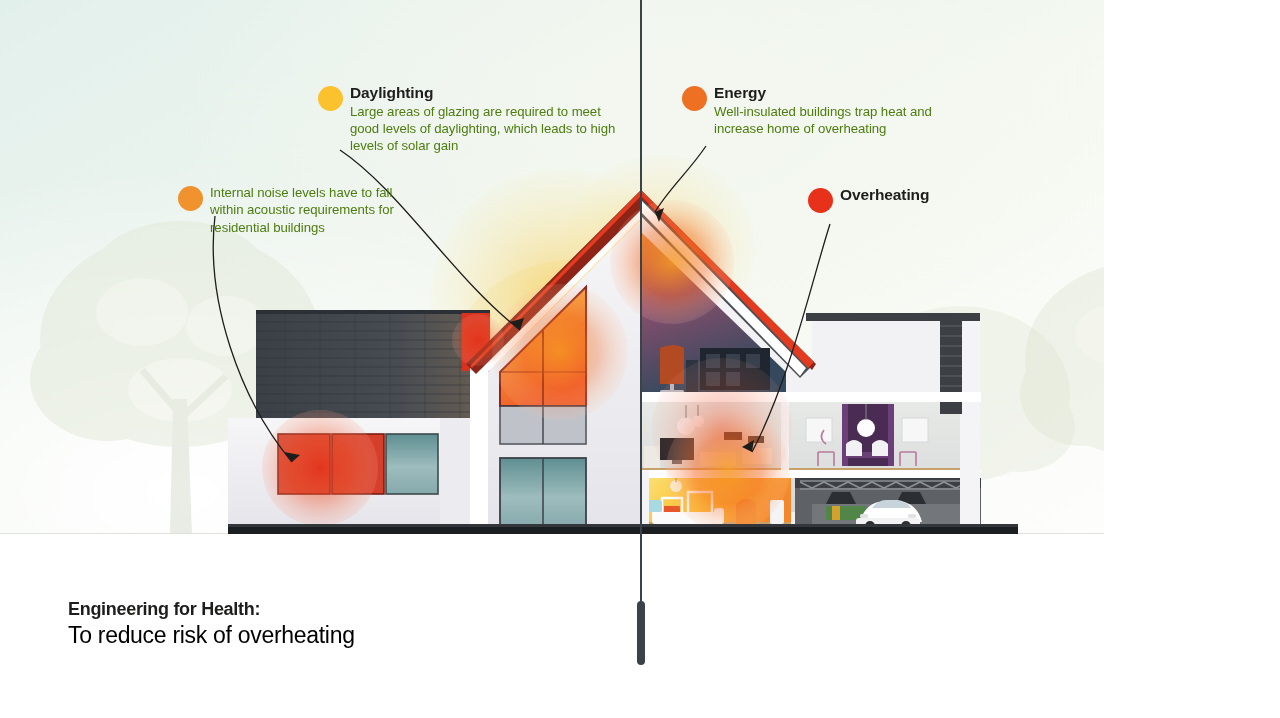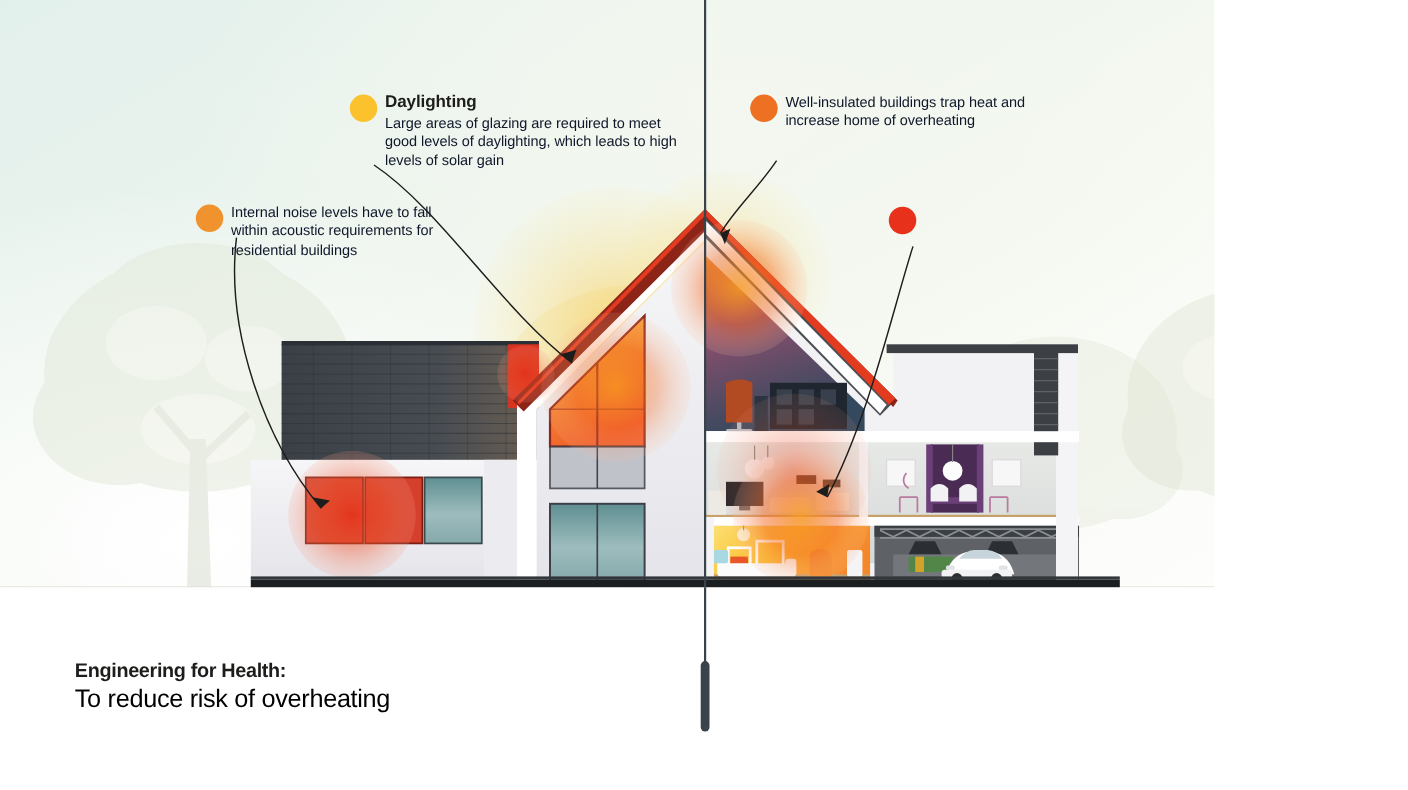--- a/index.html
+++ b/index.html
@@ -49,21 +49,21 @@
   .ann{position:absolute;}
   .ann .dot{
     position:absolute;left:0;top:0;width:25px;height:25px;border-radius:50%;
   }
   .ann .body{position:absolute;left:32px;top:-2px;width:var(--w,280px);}
   .ann h3{
     margin:0 0 1px 0;font-size:15.5px;font-weight:bold;color:#1d1d1b;
     letter-spacing:-0.1px;line-height:1.15;
   }
   .ann p{
-    margin:0;font-size:13.2px;color:#0f172a;line-height:1.31;letter-spacing:-0.05px;
+    margin:0;font-size:13.2px;color:#4d7c0f;line-height:1.31;letter-spacing:-0.05px;
   }
 
   
   .footer{position:absolute;left:68px;top:598px;}
   .footer .t1{font-size:18px;font-weight:bold;color:#1d1d1b;line-height:1.28;letter-spacing:-0.3px;}
   .footer .t2{font-size:23px;font-weight:normal;color:#000000;line-height:1.3;letter-spacing:-0.3px;}
   .logo{position:absolute;left:1182px;top:600px;width:58px;height:58px;}
 </style>
 </head>
 <body>
@@ -406,27 +406,29 @@
   <div class="ann" style="left:178px;top:186px;">
     <div class="dot" style="background:#f0922e;"></div>
     <div class="body" style="--w:210px;">
       <p>Internal noise levels have to fall within acoustic requirements for residential buildings</p>
     </div>
   </div>
 
   <div class="ann" style="left:682px;top:86px;">
     <div class="dot" style="background:#ee7023;"></div>
     <div class="body" style="--w:230px;">
+      <h3>Energy</h3>
       <p>Well-insulated buildings trap heat and increase home of overheating</p>
     </div>
   </div>
 
   <div class="ann" style="left:808px;top:188px;">
     <div class="dot" style="background:#e8311a;"></div>
     <div class="body" style="--w:262px;">
+      <h3>Overheating</h3>
     </div>
   </div>
 
   <div class="footer">
     <div class="t1">Engineering for Health:</div>
     <div class="t2">To reduce risk of overheating</div>
   </div>
 
   <svg class="logo" viewBox="0 0 100 100">
     <path d="M50 8 C 27 8, 9 26, 9 49 C 9 66, 19 80, 33 87 L 33 48 L 50 66 L 67 48 L 67 87 C 81 80, 91 66, 91 49 C 91 26, 73 8, 50 8 Z" fill="none" stroke="#1d1d1b" stroke-width="5" stroke-linejoin="round" stroke-linecap="round"></path>

